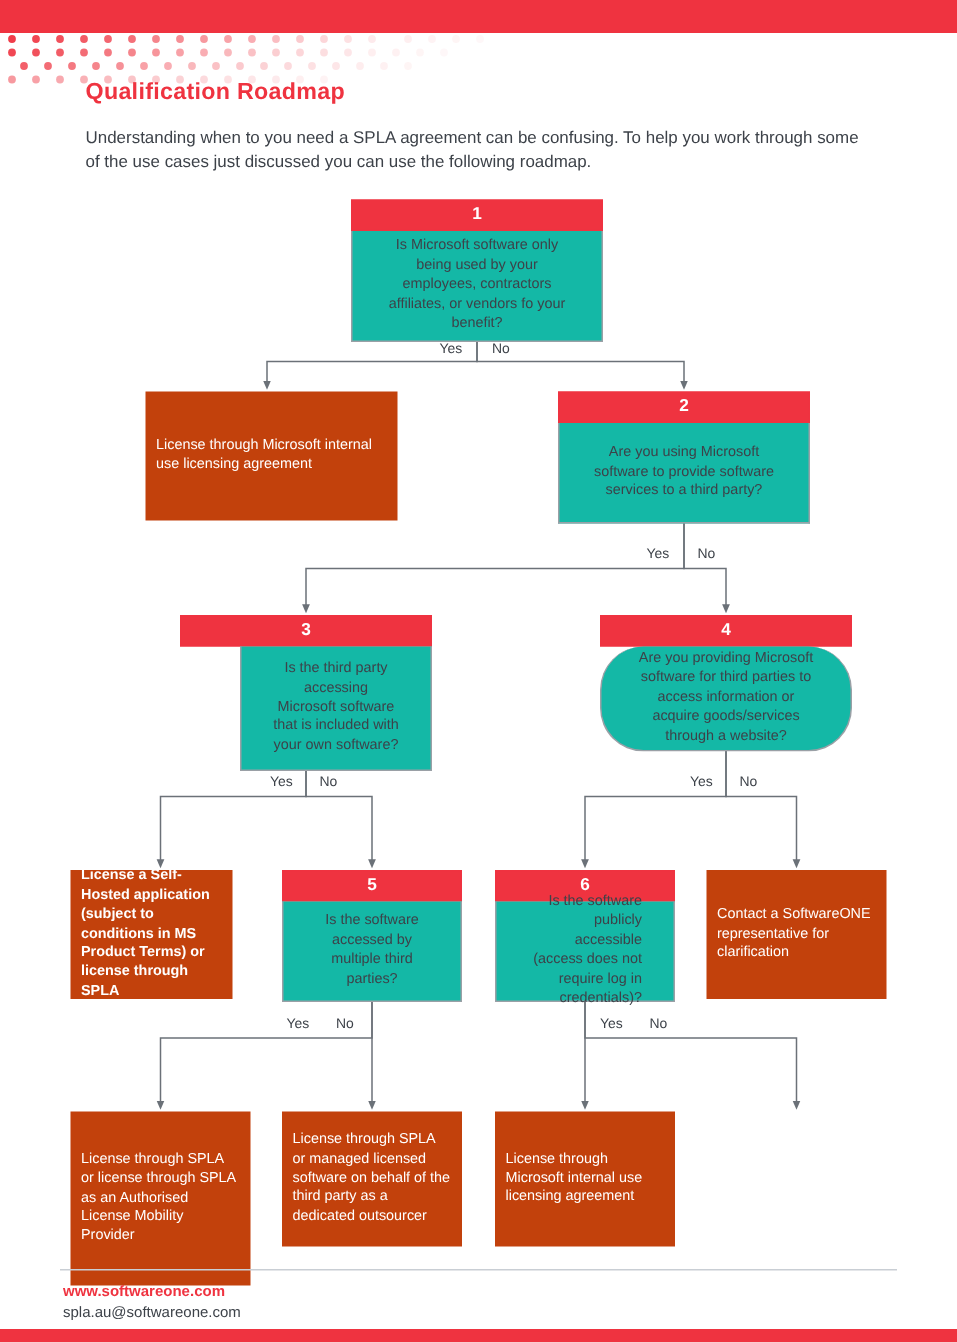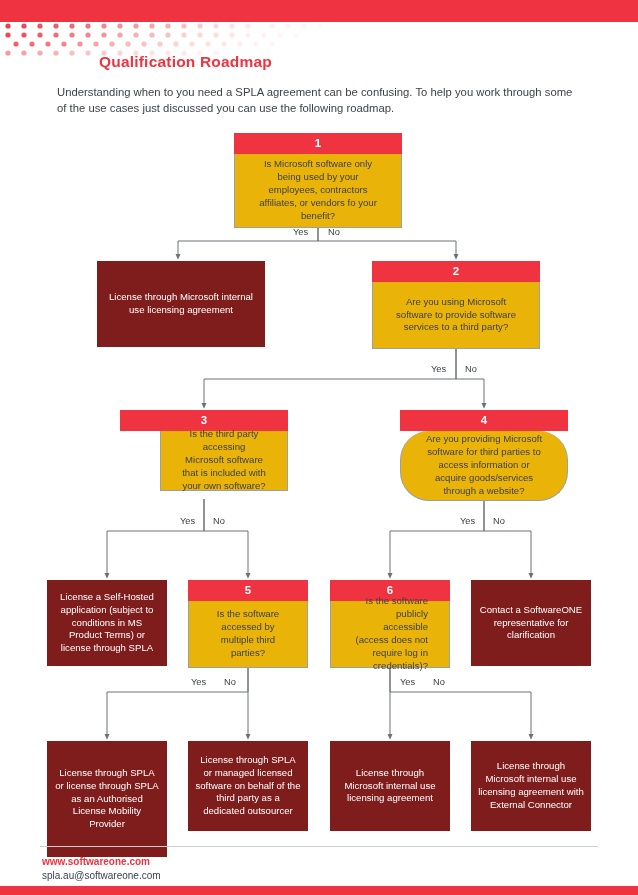--- a/index.html
+++ b/index.html
@@ -18,21 +18,20 @@
   .dot-field{
     position:absolute;left:0;top:22px;width:638px;height:40px;
     overflow:hidden;
   }
   .dot-field svg{display:block;}
   
   .page-title{
     position:absolute;left:57px;top:53px;
     font-size:15.5px;font-weight:bold;color:#ef3340;
     letter-spacing:.2px;
-    margin-left:42px;
   }
   .intro{
     position:absolute;left:57px;top:84px;width:520px;
     font-size:11.3px;color:#3d4249;line-height:1.45;
   }
   
   .chart{
     position:absolute;left:0;top:0;width:638px;height:895px;
   }
   .chart svg.lines{
@@ -43,31 +42,31 @@
   .node{
     position:absolute;box-sizing:border-box;
   }
   .node .hdr{
     background:#ef3340;color:#ffffff;
     font-size:11.5px;font-weight:bold;
     text-align:center;line-height:19px;height:19px;
     border:1px solid #ef3340;
   }
   .node .body{
-    background:#eab308;border:1px solid #9aa0a6;border-top:none;
+    background:#14b8a6;border:1px solid #9aa0a6;border-top:none;
     color:#3d4249;font-size:9.6px;line-height:1.35;
     text-align:center;
     display:flex;align-items:center;justify-content:center;
     padding:5px 21px;box-sizing:border-box;
   }
   
   .term{
     position:absolute;box-sizing:border-box;
-    background:#7f1d1d;color:#ffffff;
-    font-size:9.6px;line-height:1.35;text-align:center;
+    background:#c2410c;color:#ffffff;
+    font-size:9.6px;line-height:1.35;text-align:left;
     display:flex;align-items:center;justify-content:center;
     padding:5px 7px;box-sizing:border-box;
   }
   .edge-label{
     position:absolute;font-size:9.3px;color:#3d4249;
     white-space:nowrap;
   }
   
   .footer-rule{
     position:absolute;left:40px;top:846px;width:558px;height:1px;background:#c9ced4;
@@ -208,33 +207,33 @@
 
   <div class="node" style="left:372px;top:261px;width:168px;height:86px;">
     <div class="hdr">2</div>
     <div class="body" style="height:67px;">Are you using Microsoft software to provide software services to a third party?</div>
   </div>
   <div class="edge-label" style="left:431px;top:364px;">Yes</div>
   <div class="edge-label" style="left:465px;top:364px;">No</div>
 
   <div class="node" style="left:120px;top:410px;width:168px;height:89px;">
     <div class="hdr">3</div>
-    <div class="body" style="height:60px;margin-left:40px;">Is the third party accessing Microsoft software that is included with your own software?</div>
+    <div class="body" style="height:83px;margin-left:40px;">Is the third party accessing Microsoft software that is included with your own software?</div>
   </div>
   <div class="edge-label" style="left:180px;top:516px;">Yes</div>
   <div class="edge-label" style="left:213px;top:516px;">No</div>
 
   <div class="node" style="left:400px;top:410px;width:168px;height:89px;">
     <div class="hdr">4</div>
     <div class="body" style="height:70px;border-radius:29px;">Are you providing Microsoft software for third parties to access information or acquire goods/services through a website?</div>
   </div>
   <div class="edge-label" style="left:460px;top:516px;">Yes</div>
   <div class="edge-label" style="left:493px;top:516px;">No</div>
 
-  <div class="term" style="left:47px;top:580px;width:120px;height:86px;">
+  <div class="term" style="left:47px;top:580px;width:108px;height:86px;font-weight:bold;">
     <span>License a Self-Hosted application (subject to conditions in MS Product Terms) or license through SPLA</span>
   </div>
 
   <div class="node" style="left:188px;top:580px;width:120px;height:86px;">
     <div class="hdr">5</div>
     <div class="body" style="height:67px;">Is the software accessed by multiple third parties?</div>
   </div>
   <div class="edge-label" style="left:191px;top:677px;">Yes</div>
   <div class="edge-label" style="left:224px;top:677px;">No</div>
 
@@ -254,23 +253,20 @@
   </div>
 
   <div class="term" style="left:188px;top:741px;width:120px;height:90px;">
     <span>License through SPLA or managed licensed software on behalf of the third party as a dedicated outsourcer</span>
   </div>
 
   <div class="term" style="left:330px;top:741px;width:120px;height:90px;">
     <span>License through Microsoft internal use licensing agreement</span>
   </div>
 
-  <div class="term" style="left:471px;top:741px;width:120px;height:90px;">
-    <span>License through Microsoft internal use licensing agreement with External Connector</span>
-  </div>
 </div>
 
 <div class="footer-rule"></div>
 <div class="footer">
   <div class="site">www.softwareone.com</div>
   <div>spla.au@softwareone.com</div>
 </div>
 <div class="bottom-bar"></div>
 
 </body></html>

